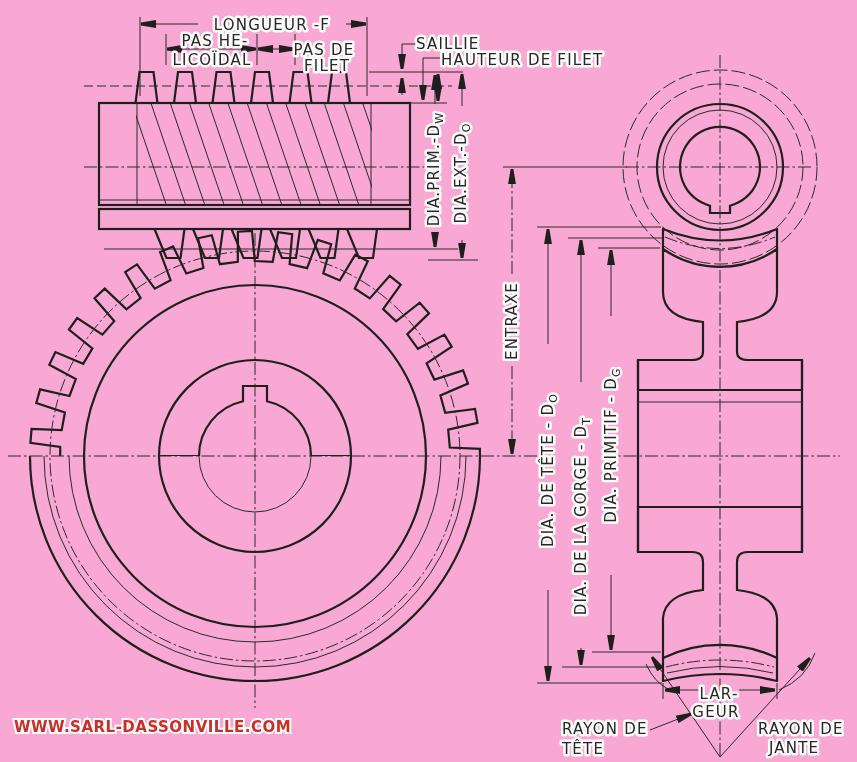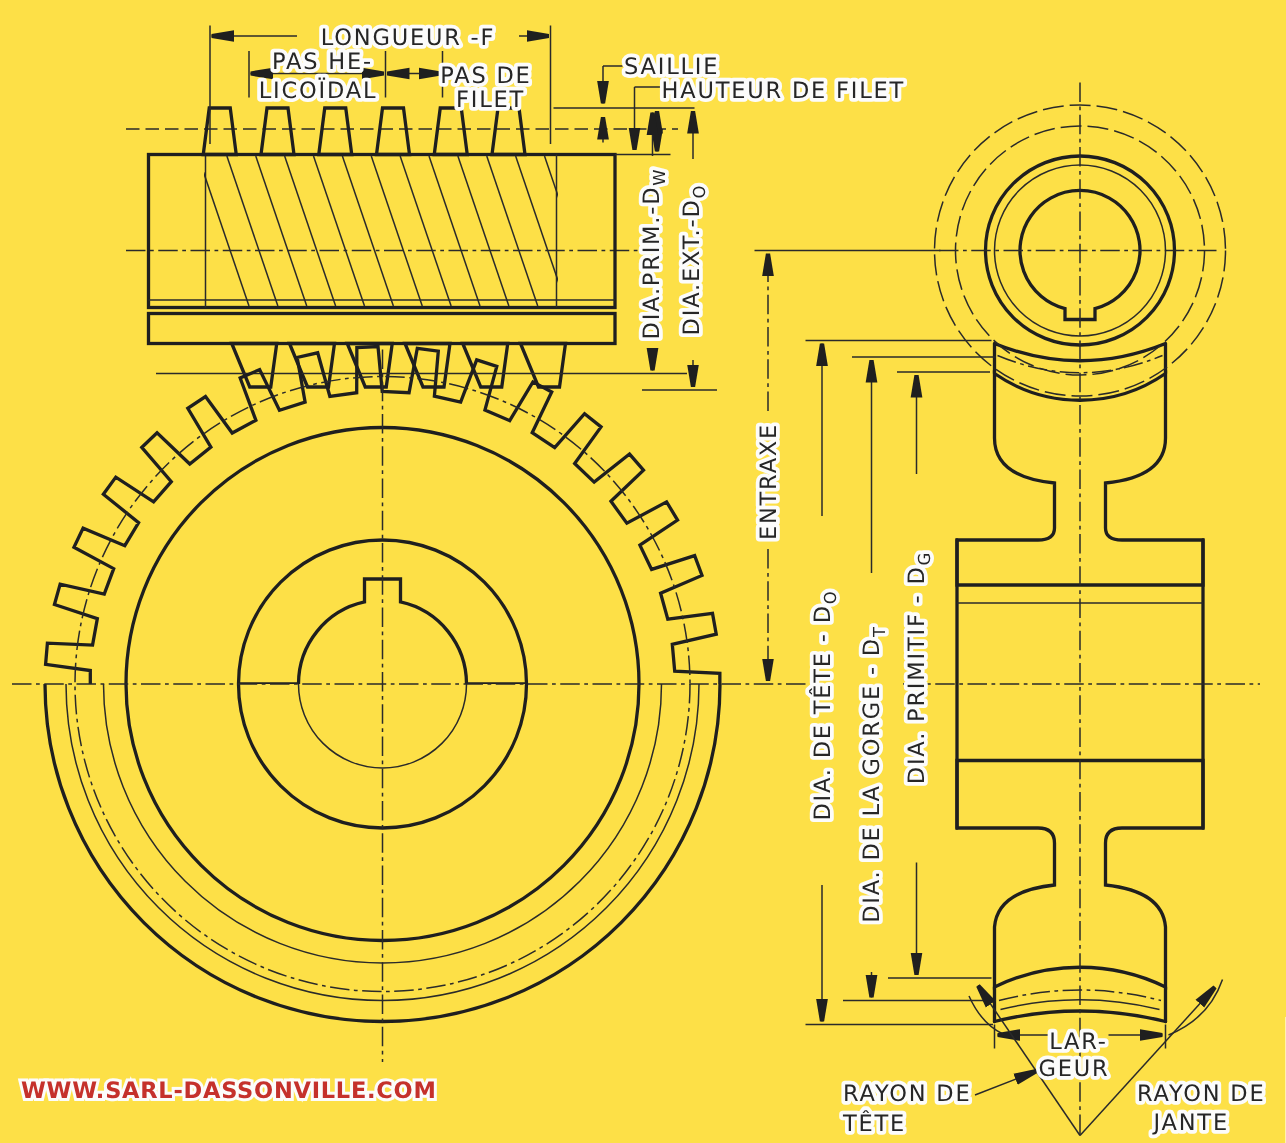--- a/index.html
+++ b/index.html
@@ -1,16 +1,16 @@
 <!DOCTYPE html>
 <html><head>
 <meta charset="utf-8">
 <style>
   html,body{margin:0;padding:0;background:#ffffff;}
-  .stage{position:relative;width:857px;height:762px;background:#fde047;overflow:hidden;
+  .stage{position:relative;width:857px;height:762px;background:#f9a8d4;overflow:hidden;
          font-family:"DejaVu Sans", "Liberation Sans", sans-serif;}
   svg{display:block;}
   .lbl{font-family:"DejaVu Sans", "Liberation Sans", sans-serif;
        font-size:15px;letter-spacing:1.2px;fill:#262626;
        paint-order:stroke;stroke:#fcfcfb;stroke-width:5px;stroke-linejoin:round;}
   .sub{font-size:11px;}
   .wm{font-size:15px;letter-spacing:0.5px;font-weight:bold;
       paint-order:stroke;stroke:#fcfcfb;stroke-width:4px;}
   .thick{stroke:#1f1f1f;stroke-width:2.2;fill:none;stroke-linecap:round;}
   .thin{stroke:#2a2a2a;stroke-width:1;fill:none;}

